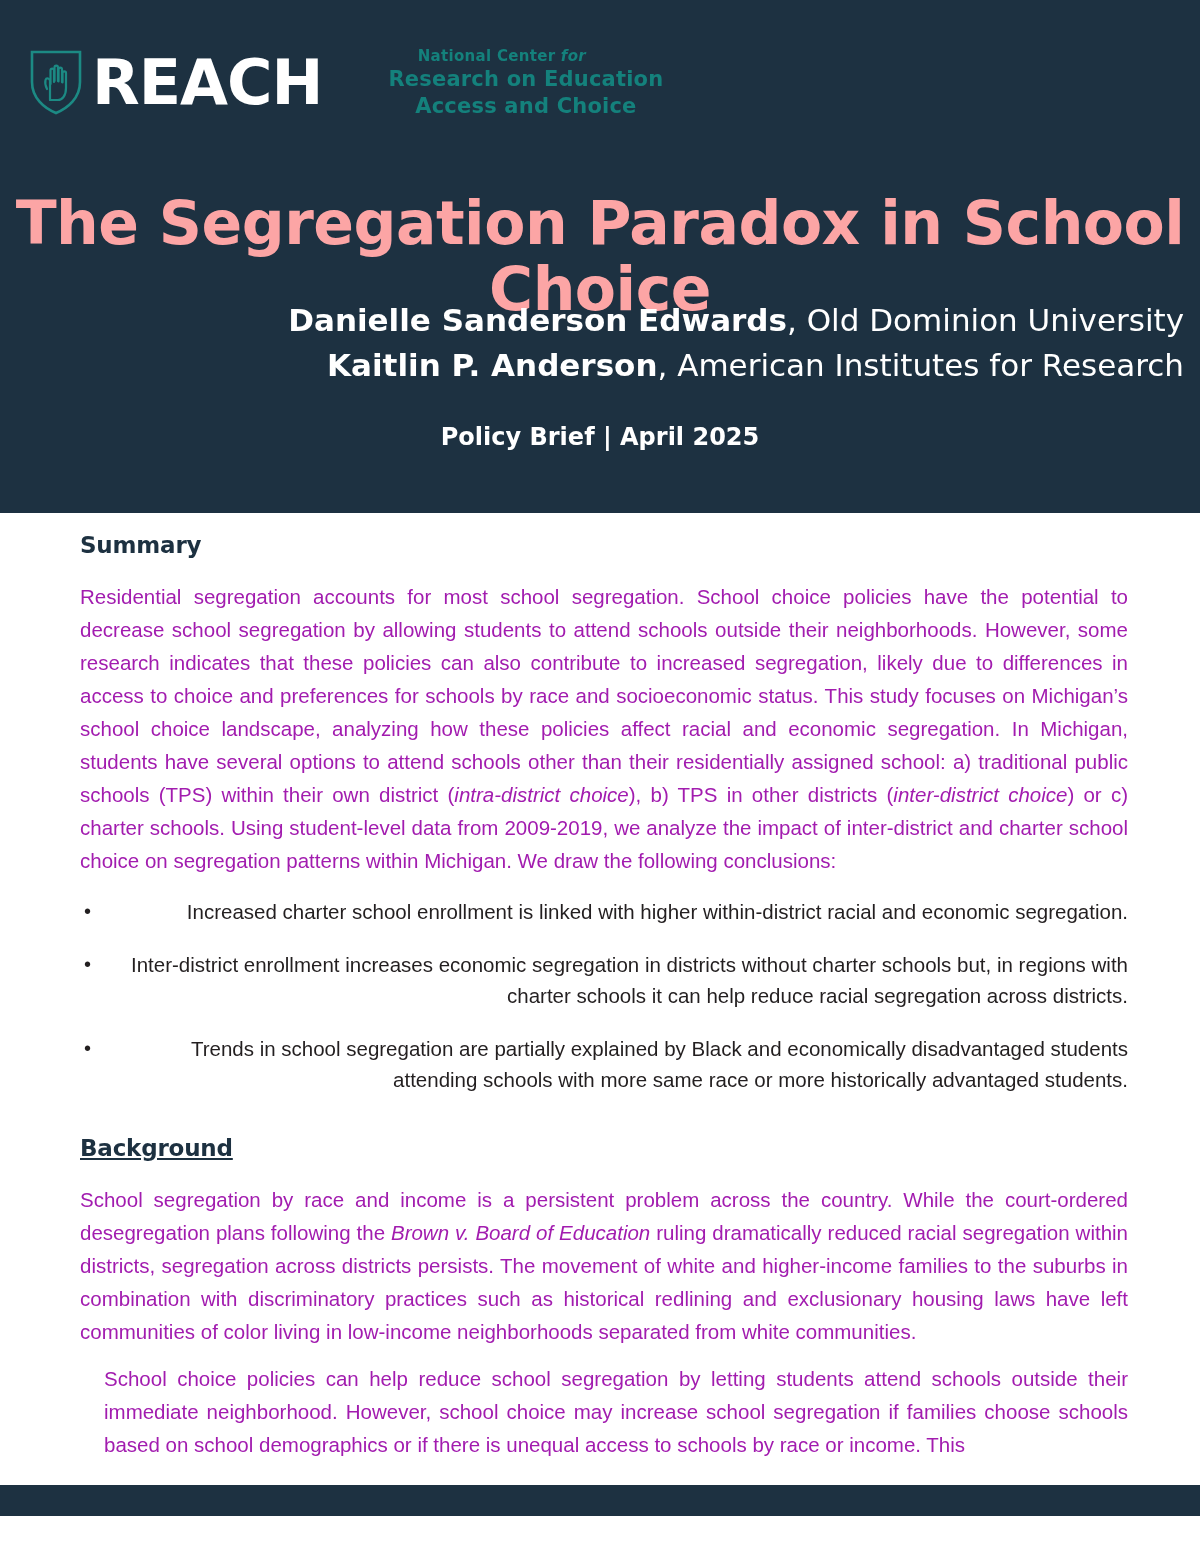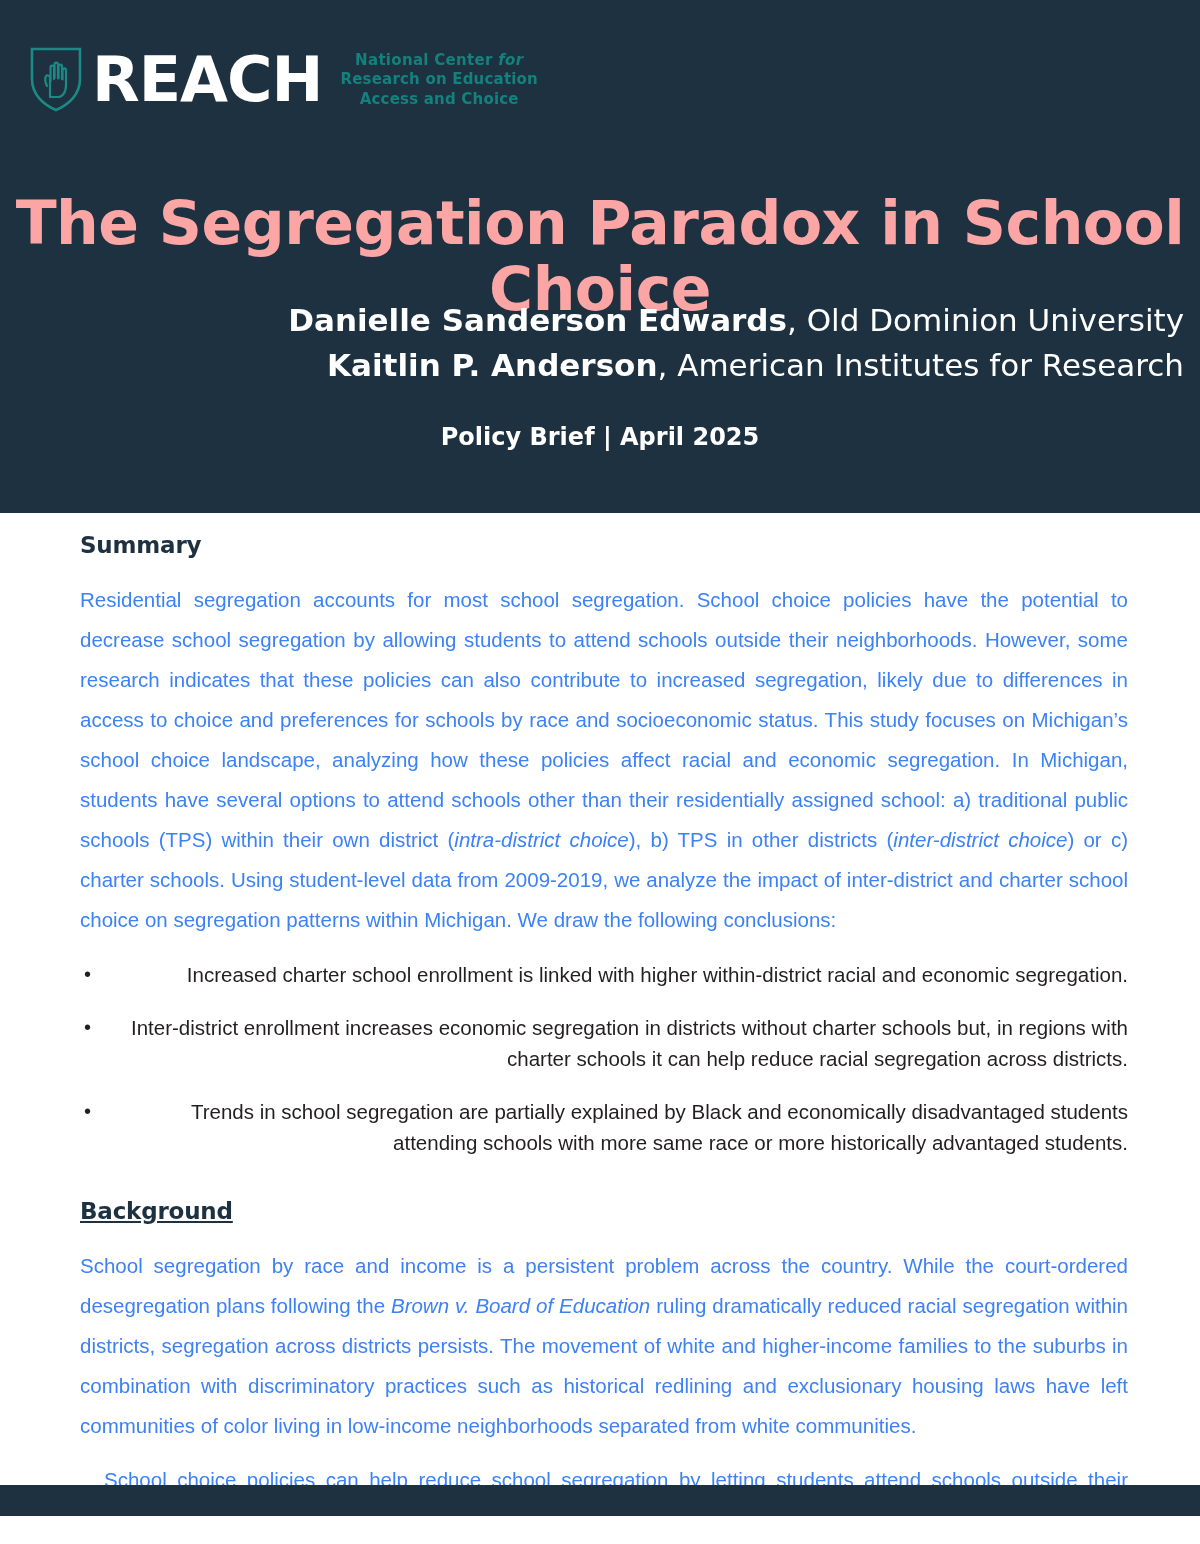--- a/index.html
+++ b/index.html
@@ -66,23 +66,24 @@
     letter-spacing: 0.3px;
     color: #14817c;
   }
   .logo-sub .l1 em {
     font-style: italic;
   }
   .logo-sub .l2, .logo-sub .l3 {
     display: block;
     font-family: "DejaVu Sans", sans-serif;
     font-weight: bold;
-    font-size: 15px;
+    font-size: 21px;
     letter-spacing: 0.2px;
     color: #14817c;
+    margin-left: 48px;
   }
 
   .doc-title {
     position: absolute;
     left: 0; right: 0;
     top: 190px;
     text-align: center;
     font-family: "DejaVu Sans", sans-serif;
     font-weight: bold;
     font-size: 60px;
@@ -129,22 +130,22 @@
     margin: 0 0 22px 0;
     letter-spacing: -0.2px;
   }
   h2.section-heading.second {
     margin-top: 40px;
     text-decoration: underline;
   }
   p.body-text {
     font-family: "Liberation Sans", sans-serif;
     font-size: 20.5px;
-    line-height: 40px;
-    color: #3b82f6;
+    line-height: 33px;
+    color: #a21caf;
     margin: 0 0 14px 0;
     text-align: justify;
     text-justify: inter-word;
   }
   p.body-text.last {
     margin-bottom: 0;
     margin-left: 24px;
   }
   ul.bullets {
     list-style: none;

